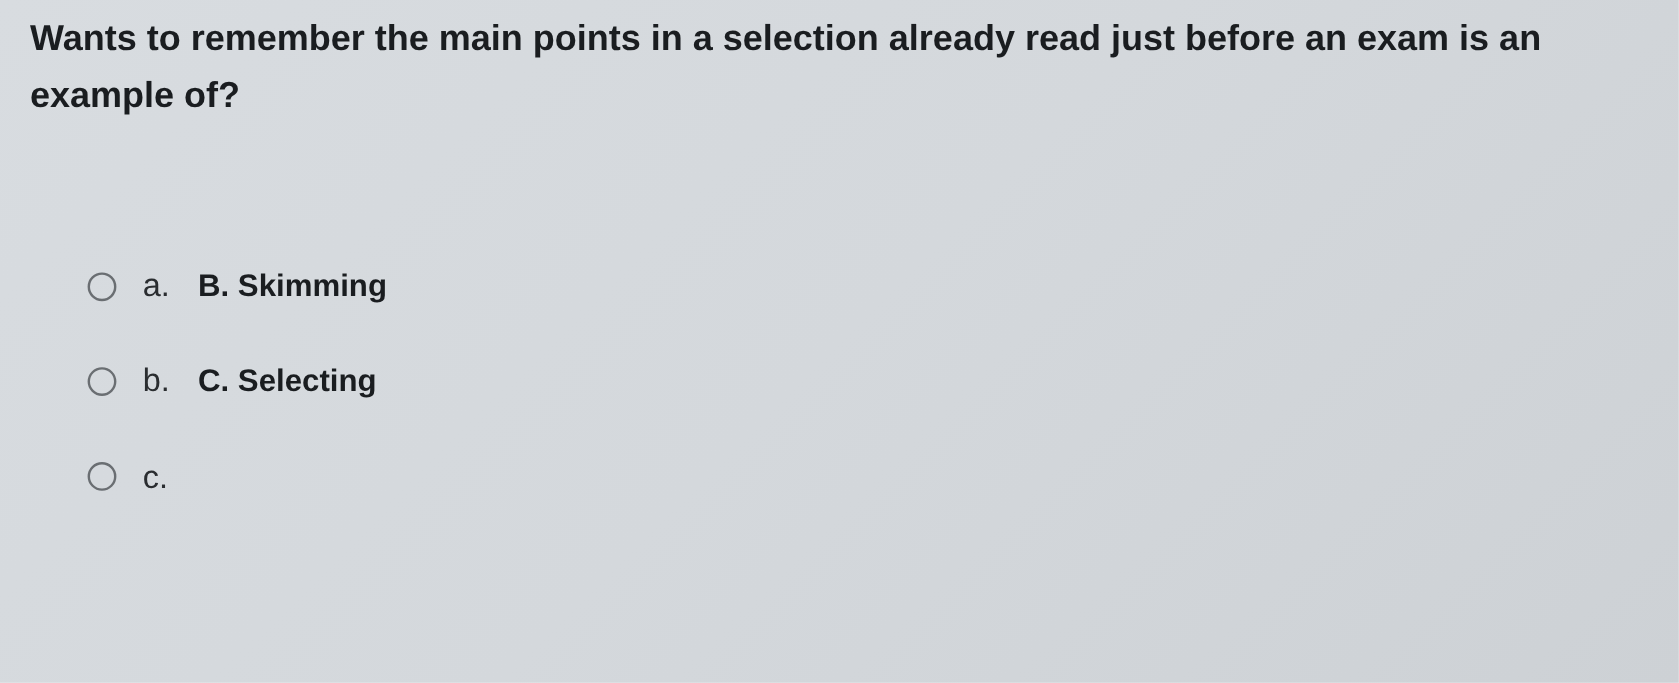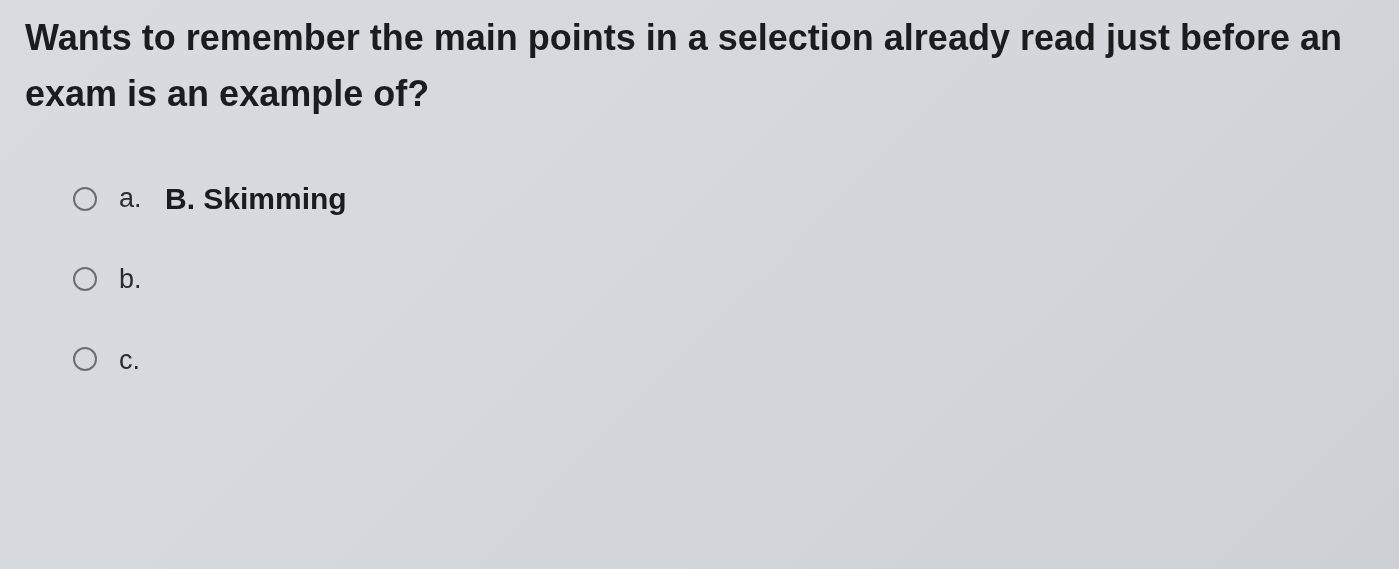--- a/index.html
+++ b/index.html
@@ -11,25 +11,25 @@
       width: 1399px;
       height: 569px;
       background: linear-gradient(135deg, #d8dce0 0%, #d4d8dc 50%, #cdd1d5 100%);
       font-family: 'Segoe UI', Tahoma, Geneva, Verdana, sans-serif;
       padding: 10px 25px;
       color: #1a1d20;
       position: relative;
       overflow: hidden;
     }
     .question-text {
-      font-size: 36px;
+      font-size: 30px;
       font-weight: 700;
       line-height: 1.55;
       color: #1a1d20;
-      margin-bottom: 60px;
+      margin-bottom: 120px;
     }
     .options-container {
       padding-left: 48px;
     }
     .option-row {
       display: flex;
       align-items: center;
       margin-bottom: 48px;
     }
     .option-row:last-child {
@@ -45,21 +45,21 @@
       margin-right: 22px;
       cursor: pointer;
     }
     .option-letter {
       font-size: 27px;
       font-weight: 400;
       color: #2a2d30;
       min-width: 46px;
     }
     .option-text {
-      font-size: 30px;
+      font-size: 26px;
       font-weight: 700;
       color: #1a1d20;
     }
     .option-c-align {
       align-items: flex-start;
     }
     .option-c-align .radio-circle {
       margin-top: 4px;
     }
     .option-c-align .option-letter {
@@ -78,20 +78,21 @@
 
   <div class="option-row">
     <div class="radio-circle"></div>
     <span class="option-letter">a.</span>
     <span class="option-text">B. Skimming</span>
   </div>
 
   <div class="option-row">
     <div class="radio-circle"></div>
     <span class="option-letter">b.</span>
+    <span class="option-text">C. Selecting</span>
   </div>
 
   <div class="option-row option-c-align">
     <div class="radio-circle"></div>
     <span class="option-letter">c.</span>
   </div>
 
 </div>
 
 </body></html>

